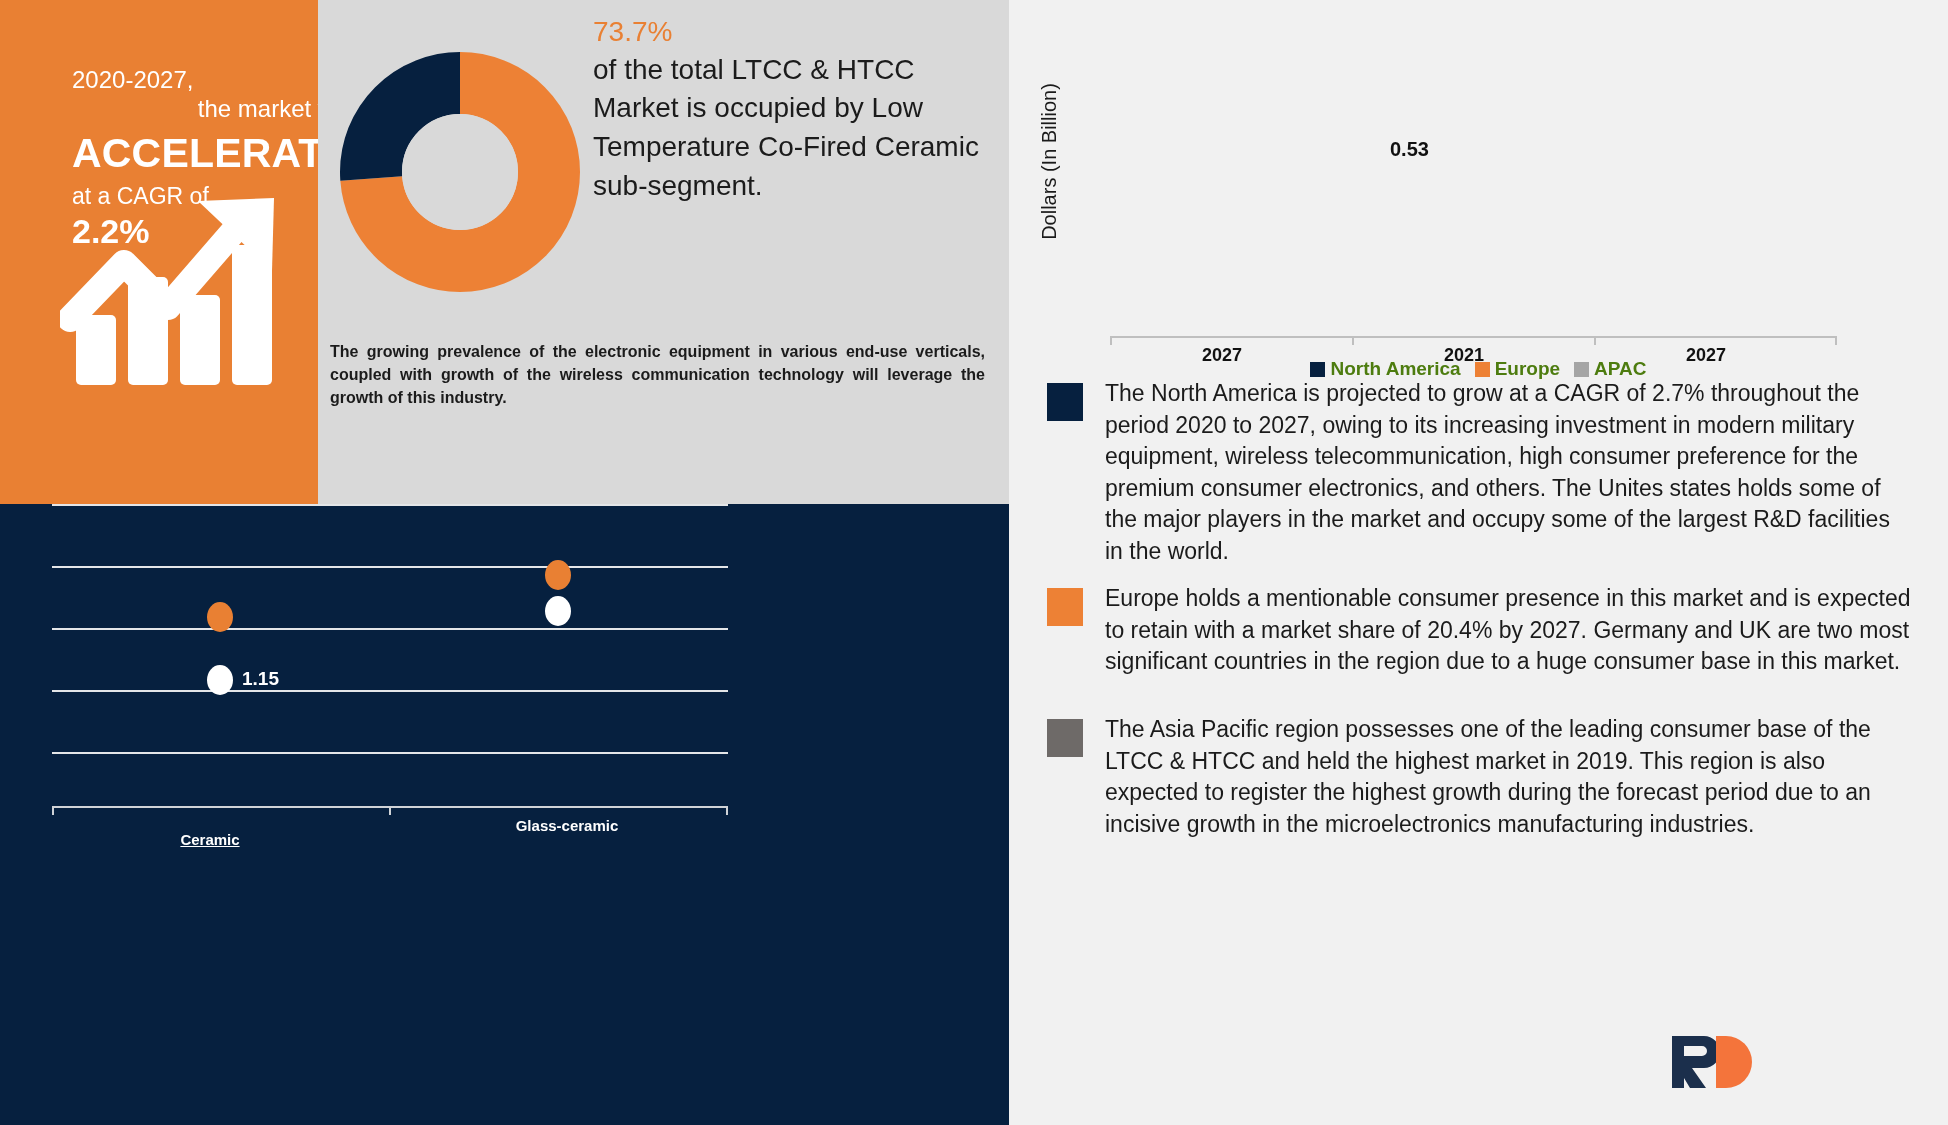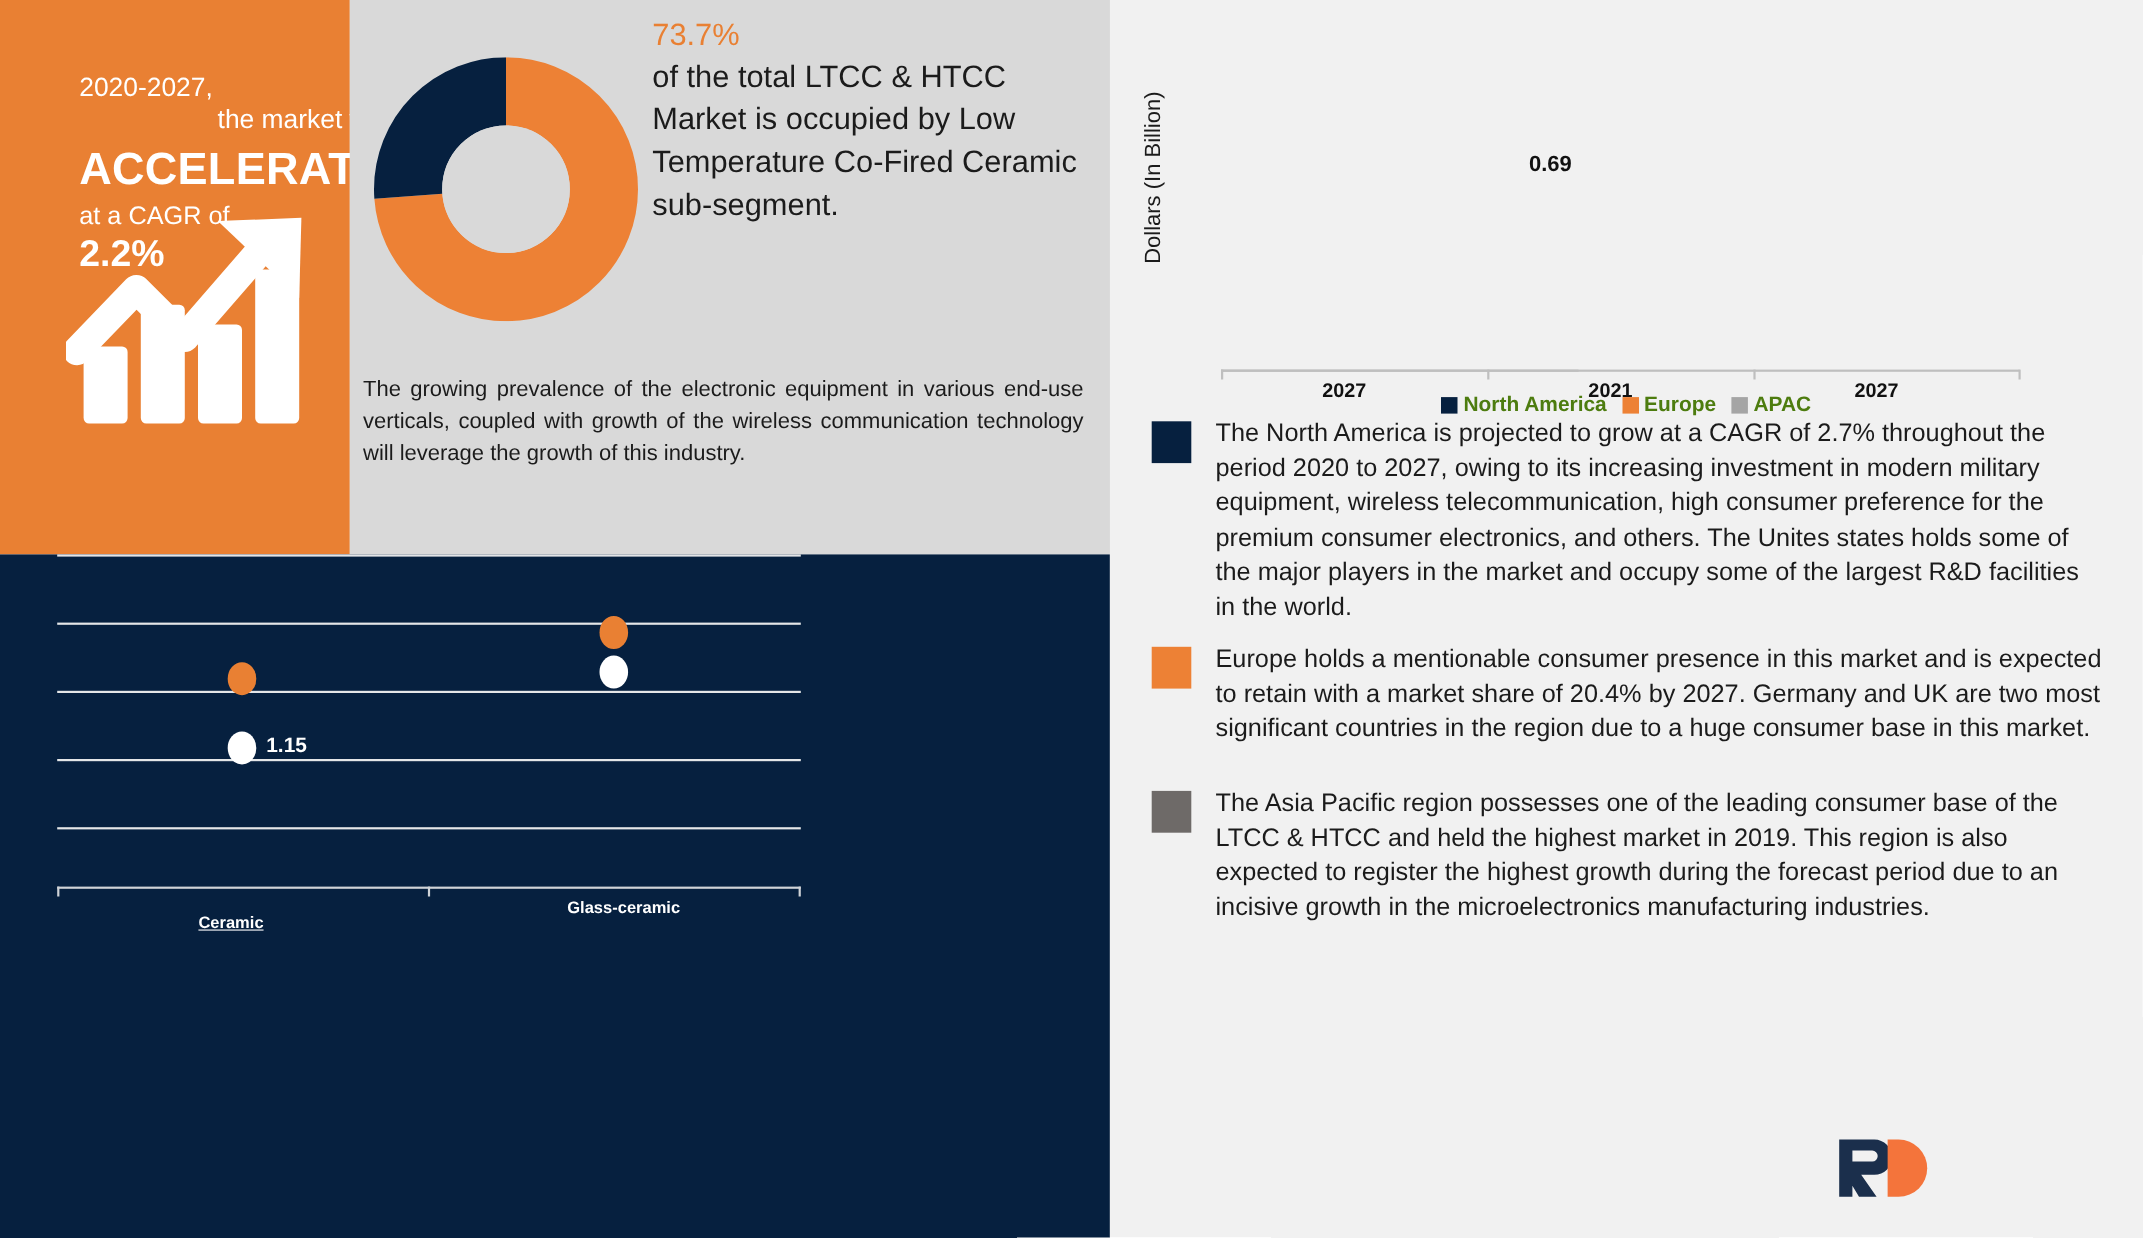--- a/index.html
+++ b/index.html
@@ -15,21 +15,21 @@
   .accel-big{font-size:41px;font-weight:bold;letter-spacing:.2px;margin-top:4px;}
   .accel-l3{font-size:23px;margin-top:4px;}
   .accel-pct{font-size:34px;font-weight:bold;margin-top:1px;}
   .accel-icon{position:absolute;left:60px;top:195px;width:235px;height:195px;}
 
   .donut-panel{position:absolute;left:318px;top:0;width:691px;height:504px;background:#d9d9d9;padding-left:24px;}
   .donut-wrap{position:absolute;left:22px;top:52px;width:240px;height:240px;}
   .donut-callout{position:absolute;left:275px;top:13px;width:400px;}
   .donut-pct{color:#e98033;font-size:28px;line-height:1.35;}
   .donut-sent{color:#1b1b1b;font-size:28px;line-height:1.38;}
-  .donut-para{position:absolute;left:12px;top:340px;width:655px;color:#1b1b1b;font-size:20px;line-height:1.45;text-align:justify;}
+  .donut-para{position:absolute;left:12px;top:340px;width:655px;color:#1b1b1b;font-size:16px;line-height:1.45;text-align:justify;font-weight:bold;}
 
   .dark-panel{position:absolute;left:0;top:504px;width:1009px;height:792px;background:#06203f;}
 
   .dotplot{position:absolute;left:52px;top:0px;width:680px;height:235px;}
   .gridline{position:absolute;left:0;width:676px;height:2px;background:#e4e6e8;}
   .axisline{position:absolute;left:0;width:676px;height:2px;background:#cfd3d7;}
   .axistick{position:absolute;width:2px;height:9px;background:#cfd3d7;}
   .dot{position:absolute;width:26px;height:30px;border-radius:50%;}
   .dot-w{background:#ffffff;}
   .dot-o{background:#e98033;}
@@ -137,21 +137,21 @@
       <div class="ylab">Dollars (In Billion)</div>
 
       <div class="xaxis" style="left:101px;top:336px;width:325px;"></div>
       <div class="xaxis" style="left:427px;top:336px;width:0px;"></div>
       <div class="xaxis" style="left:101px;top:336px;width:726px;"></div>
       <div class="xtick" style="left:101px;top:336px;height:9px;"></div>
       <div class="xtick" style="left:343px;top:336px;height:9px;"></div>
       <div class="xtick" style="left:585px;top:336px;height:9px;"></div>
       <div class="xtick" style="left:826px;top:336px;height:9px;"></div>
 
-      <div class="bar-val" style="left:381px;top:138px;">0.69</div>
+      <div class="bar-val" style="left:381px;top:138px;">0.53</div>
 
       <div class="xcat" style="left:153px;top:345px;width:120px;">2027</div>
       <div class="xcat" style="left:395px;top:345px;width:120px;">2021</div>
       <div class="xcat" style="left:637px;top:345px;width:120px;">2027</div>
     </div>
 
     <div class="bc-legend" style="top:358px;">
       <span class="lg"><span class="lgsq" style="background:#06203f"></span><span>North America</span></span><span class="lg"><span class="lgsq" style="background:#ed8135"></span><span>Europe</span></span><span class="lg"><span class="lgsq" style="background:#a5a5a5"></span><span>APAC</span></span>
     </div>
 

